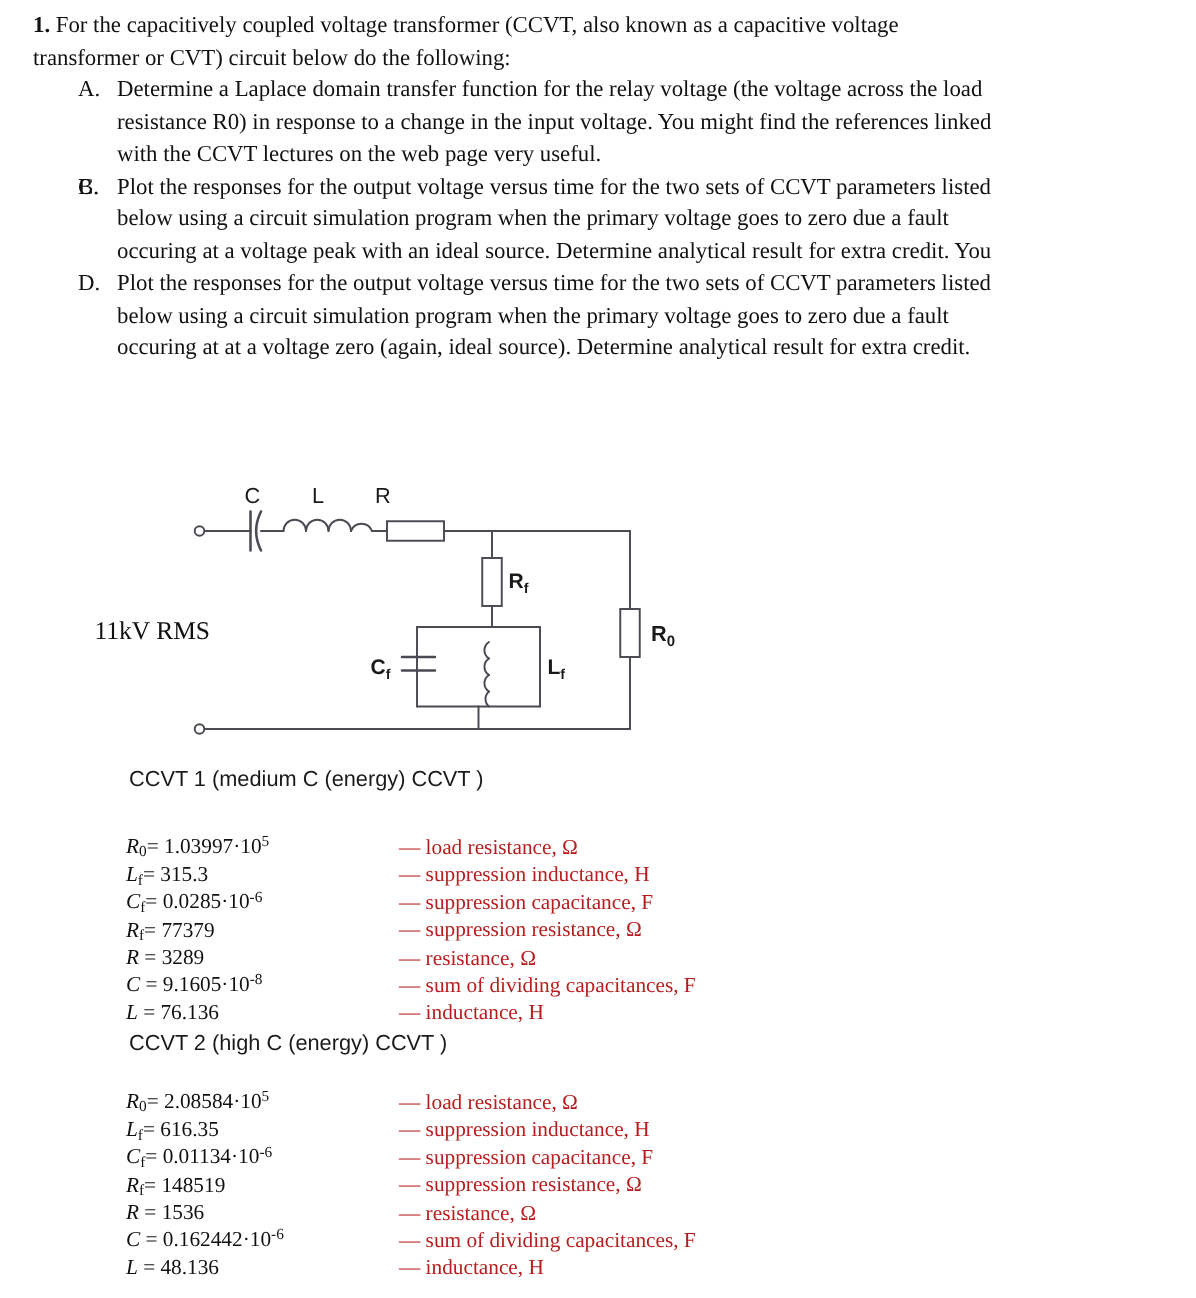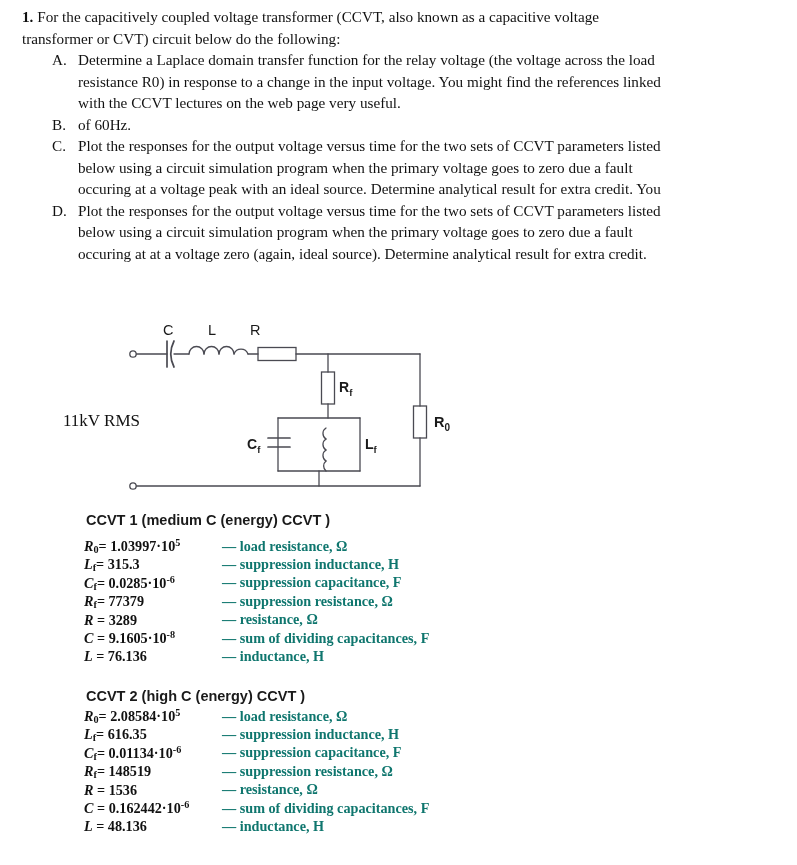--- a/index.html
+++ b/index.html
@@ -51,39 +51,40 @@
   #circuit {
     position: absolute;
     left: 0px;
     top: 318px;
     width: 500px;
     height: 180px;
   }
   #circuit svg { display: block; }
 
   
-  .ccvt-block { position: absolute; font-weight: bold; }
+  .ccvt-block { position: absolute; }
   #ccvt1 { left: 0px; top: 512px; width: 520px; }
   #ccvt2 { left: 0px; top: 688px; width: 520px; }
 
   .ccvt-heading {
     font-family: "Liberation Sans", sans-serif;
     font-size: 14.5px;
     color: #1a1a1a;
     margin-left: 86px;
     margin-bottom: 9px;
     white-space: pre;
   }
   #ccvt2 .ccvt-heading { margin-bottom: 3px; }
 
   .param-row {
     display: flex;
     align-items: baseline;
     height: 18.4px;
     font-size: 14.2px;
+    gap: 44px;
   }
   .param-expr {
     width: 138px;
     margin-left: 84px;
     white-space: pre;
     color: #111;
   }
   .param-expr .var {
     font-style: italic;
   }
@@ -92,41 +93,41 @@
     font-style: normal;
     vertical-align: -0.22em;
   }
   .param-expr sup {
     font-size: 0.72em;
     font-style: normal;
     vertical-align: 0.45em;
   }
   .param-desc {
     white-space: pre;
-    color: #0f766e;
+    color: #b91c1c;
+    margin-top: 20px;
   }
 </style>
 </head>
 <body>
 
 <div id="problem">
 
   <div class="p-line p-intro"><span class="p-num">1.</span><span> For the capacitively coupled voltage transformer (CCVT, also known as a capacitive voltage</span></div>
   <div class="p-line p-intro">transformer or CVT) circuit below do the following:</div>
 
   <div class="p-item">
     <span class="p-line p-letter">A.</span>
     <div class="p-line">Determine a Laplace domain transfer function for the relay voltage (the voltage across the load</div>
     <div class="p-line">resistance R0) in response to a change in the input voltage. You might find the references linked</div>
     <div class="p-line">with the CCVT lectures on the web page very useful.</div>
   </div>
 
   <div class="p-item">
     <span class="p-line p-letter">B.</span>
-    <div class="p-line">of 60Hz.</div>
   </div>
 
   <div class="p-item">
     <span class="p-line p-letter">C.</span>
     <div class="p-line">Plot the responses for the output voltage versus time for the two sets of CCVT parameters listed</div>
     <div class="p-line">below using a circuit simulation program when the primary voltage goes to zero due a fault</div>
     <div class="p-line">occuring at a voltage peak with an ideal source. Determine analytical result for extra credit. You</div>
   </div>
 
   <div class="p-item">

